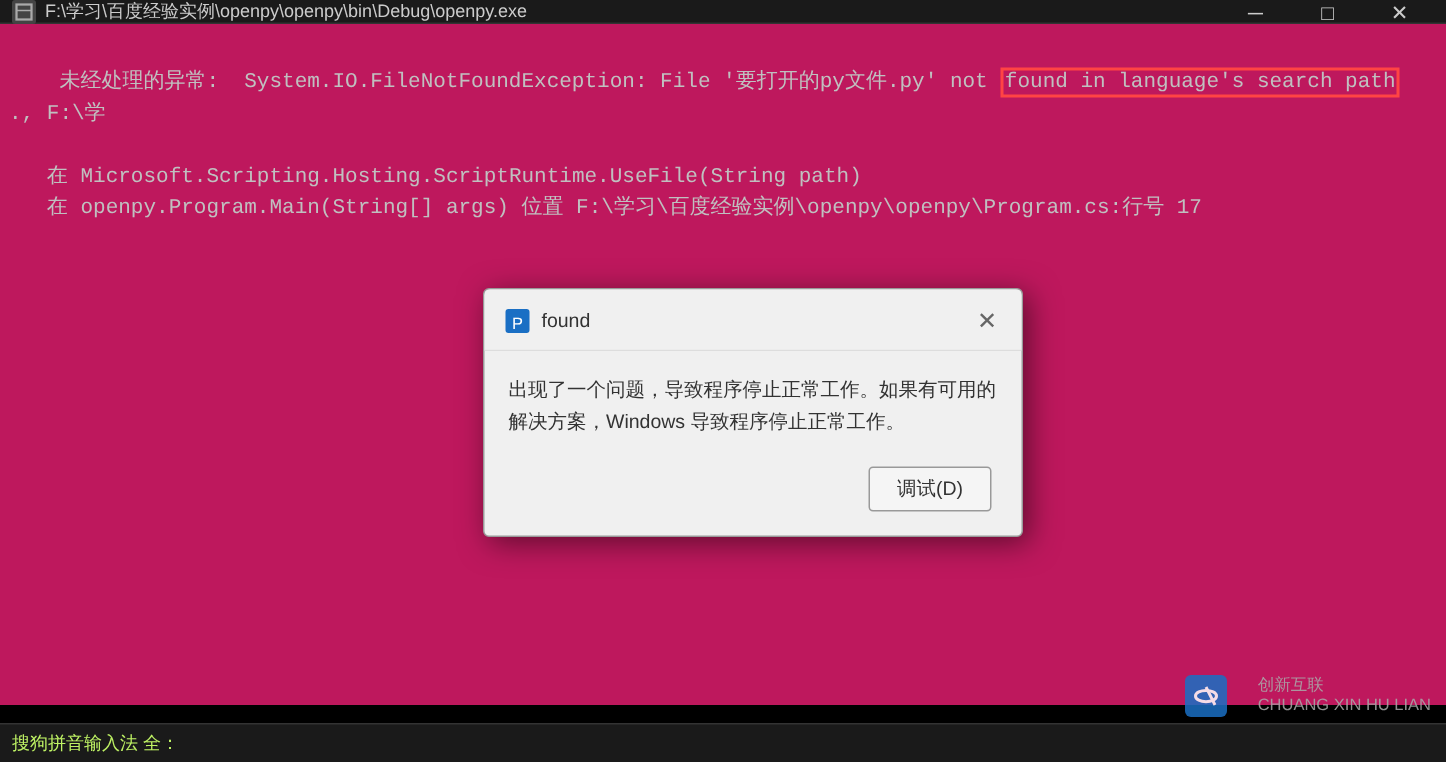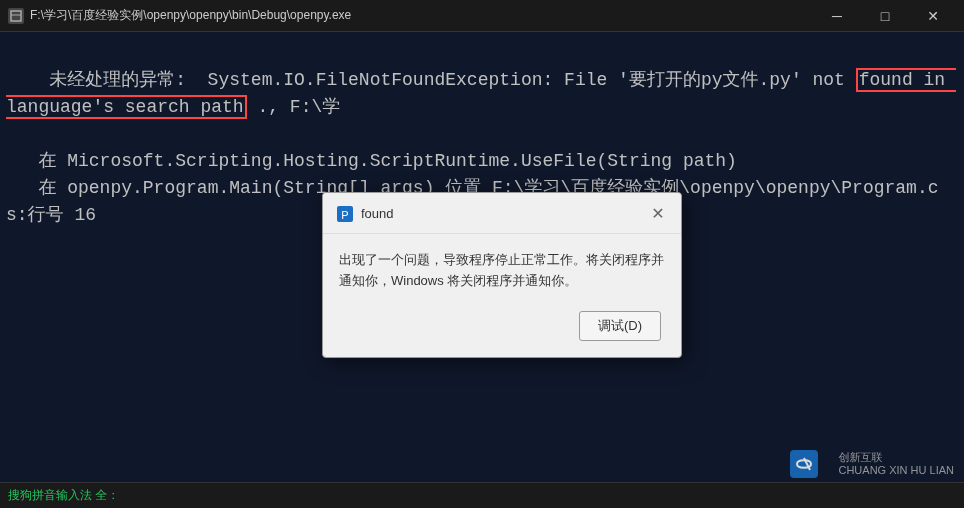--- a/index.html
+++ b/index.html
@@ -8,21 +8,21 @@
       height: 508px;
       background: #000;
       font-family: 'Courier New', monospace;
       overflow: hidden;
       position: relative;
     }
 
     
     .title-bar {
       background: #1a1a1a;
-      height: 32px;
+      height: 16px;
       display: flex;
       align-items: center;
       justify-content: space-between;
       padding: 0 8px;
       border-bottom: 1px solid #333;
     }
     .title-bar-left {
       display: flex;
       align-items: center;
       gap: 6px;
@@ -54,23 +54,23 @@
       font-size: 14px;
       cursor: pointer;
       display: flex;
       align-items: center;
       justify-content: center;
       font-family: 'Segoe UI', sans-serif;
     }
 
     
     .console-area {
-      background: #0f172a;
+      background: #be185d;
       color: #c0c0c0;
-      font-size: 18px;
+      font-size: 14px;
       font-family: 'Courier New', Courier, monospace;
       padding: 8px 6px;
       line-height: 1.5;
       position: relative;
       height: calc(508px - 28px - 26px);
     }
 
     .console-line {
       white-space: pre-wrap;
       word-break: break-all;
@@ -90,21 +90,21 @@
       left: 0;
       right: 0;
       height: 26px;
       background: #1a1a1a;
       display: flex;
       align-items: center;
       padding: 0 8px;
       border-top: 1px solid #333;
     }
     .status-text {
-      color: #22c55e;
+      color: #bef264;
       font-size: 12px;
       font-family: 'Microsoft YaHei', sans-serif;
     }
 
     
     .watermark {
       position: absolute;
       bottom: 30px;
       right: 10px;
       display: flex;
@@ -260,39 +260,39 @@
     <button class="title-btn">□</button>
     <button class="title-btn close">✕</button>
   </div>
 </div>
 
 <div class="console-area">
   <div class="console-line">
     <span>未经处理的异常:  System.IO.FileNotFoundException: File '要打开的py文件.py' not </span><span class="highlight-box">found in language's search path</span><span> ., F:\学</span>
   </div>
   <div class="console-line">   在 Microsoft.Scripting.Hosting.ScriptRuntime.UseFile(String path)</div>
-  <div class="console-line">   在 openpy.Program.Main(String[] args) 位置 F:\学习\百度经验实例\openpy\openpy\Program.cs:行号 16</div>
+  <div class="console-line">   在 openpy.Program.Main(String[] args) 位置 F:\学习\百度经验实例\openpy\openpy\Program.cs:行号 17</div>
 </div>
 
 <div class="modal-overlay">
   <div class="dialog">
     <div class="dialog-title-bar">
       <div class="dialog-title-left">
         <div class="dialog-icon">
           <svg width="18" height="18" viewBox="0 0 18 18">
             <rect x="1" y="1" width="16" height="16" rx="2" fill="#1a6fc4"></rect>
             <text x="9" y="14" text-anchor="middle" fill="white" font-size="11" font-family="Arial">P</text>
           </svg>
         </div>
         <span class="dialog-title-text">found</span>
       </div>
       <button class="dialog-close-btn">✕</button>
     </div>
     <div class="dialog-body">
-      <div class="dialog-message">出现了一个问题，导致程序停止正常工作。将关闭程序并通知你，Windows 将关闭程序并通知你。</div>
+      <div class="dialog-message">出现了一个问题，导致程序停止正常工作。如果有可用的解决方案，Windows 导致程序停止正常工作。</div>
       <div class="dialog-buttons">
         <button class="dialog-btn">调试(D)</button>
       </div>
     </div>
   </div>
 </div>
 
 <div class="watermark">
   <div class="watermark-icon">
     <svg width="20" height="20" viewBox="0 0 20 20">

